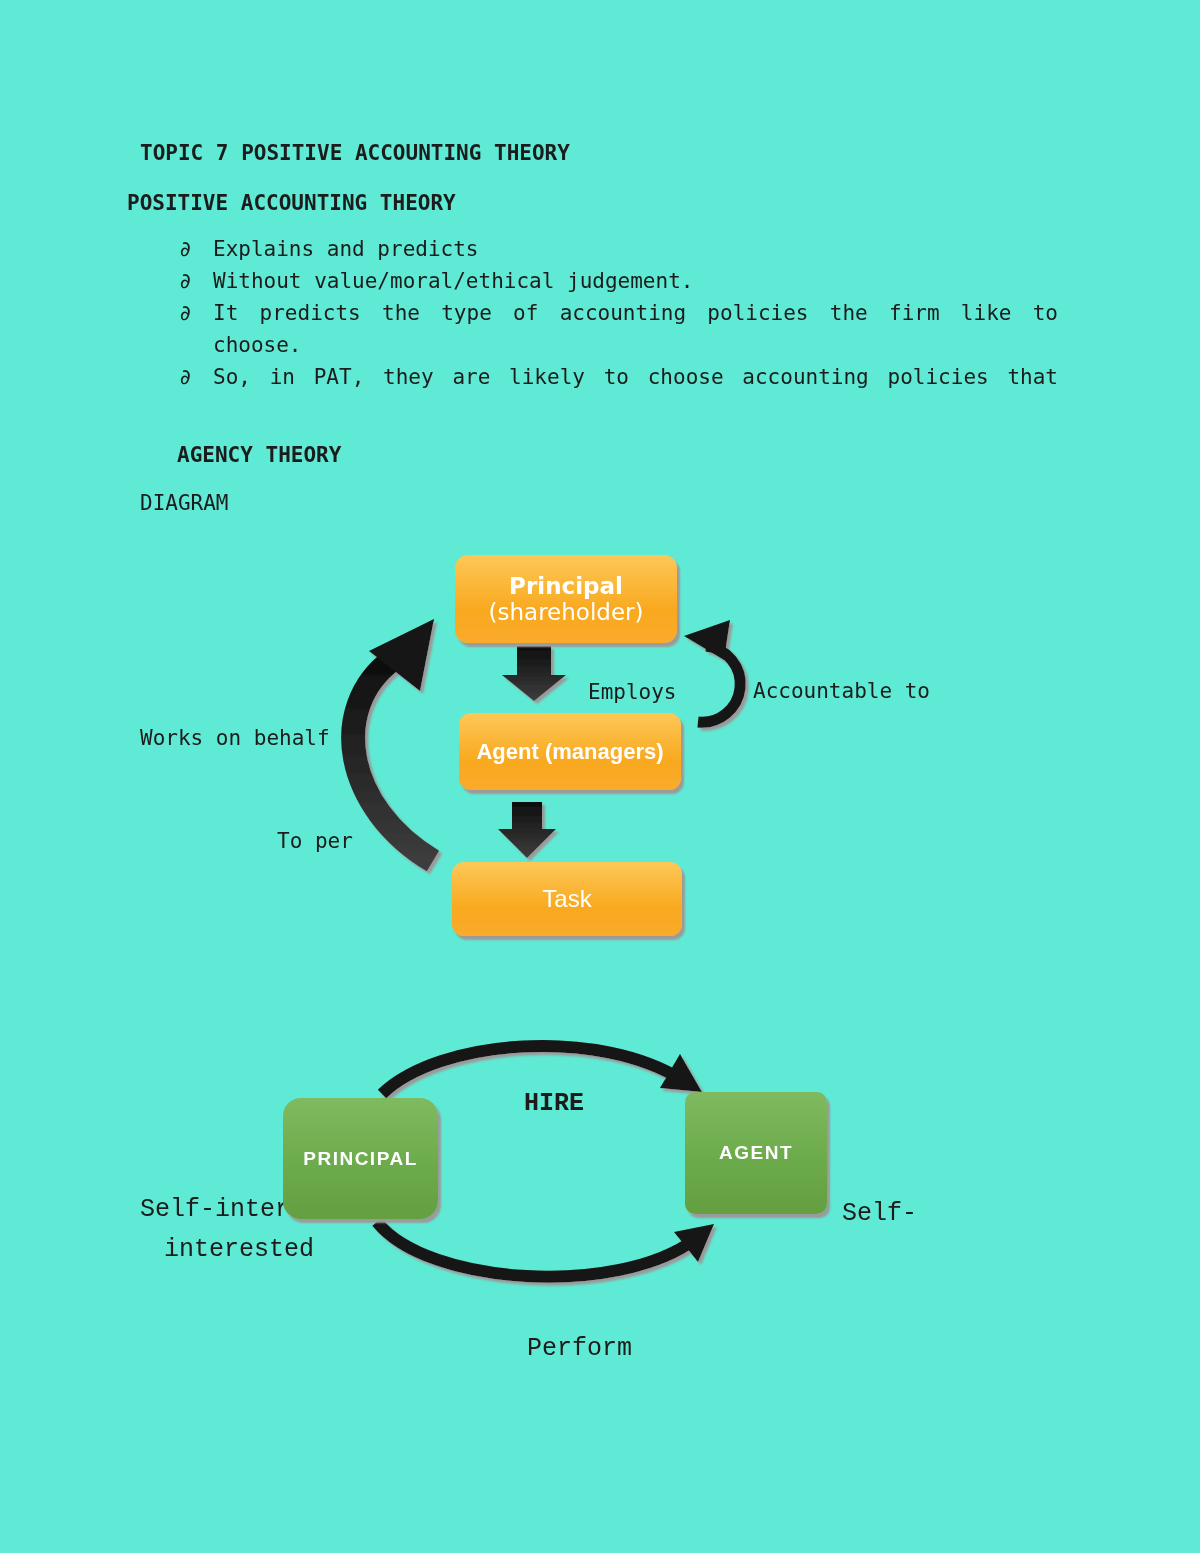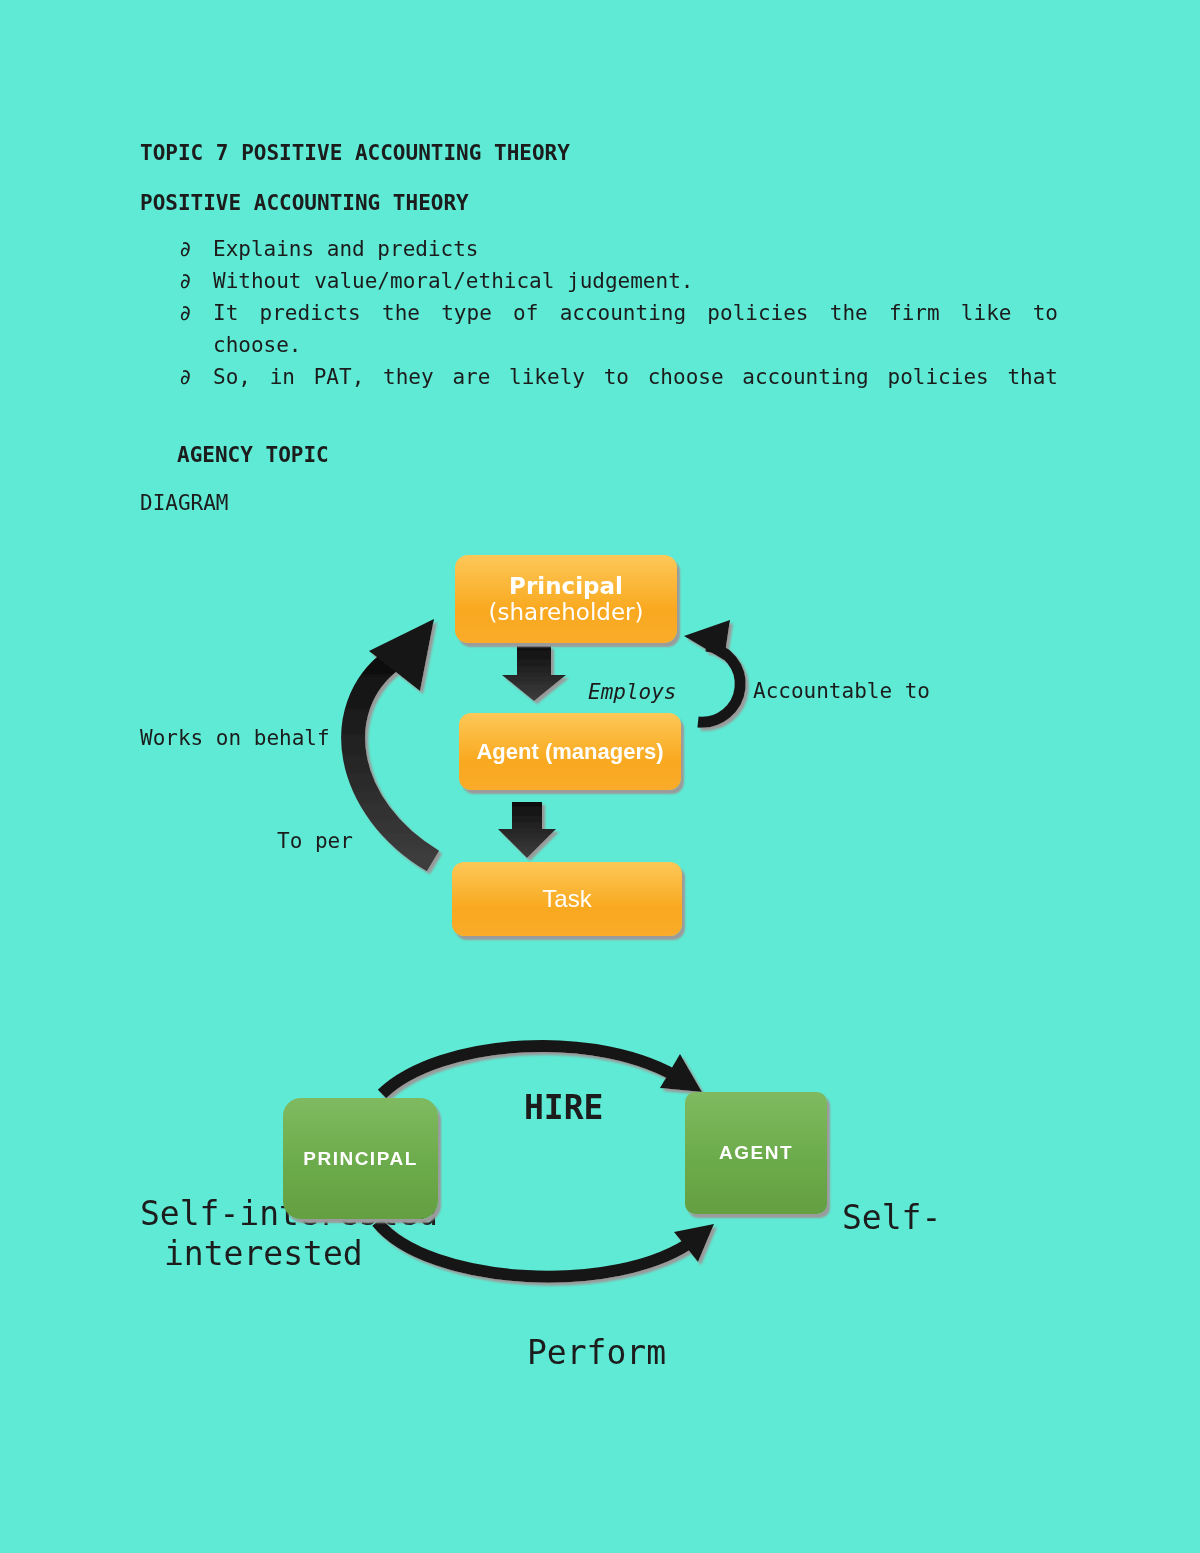--- a/index.html
+++ b/index.html
@@ -3,21 +3,21 @@
 <meta charset="utf-8">
 <style>
   html,body { margin:0; padding:0; background:#ffffff; }
   .page {
     position:relative; width:1200px; height:1553px; background:#5eead4;
     font-family:"DejaVu Sans Mono", monospace; color:#1c1c1c; overflow:hidden;
   }
   .t { position:absolute; font-size:21px; line-height:1.05; white-space:pre; z-index:1; }
   .bold { font-weight:bold; }
   .jline { white-space:normal; width:845px; text-align:justify; text-align-last:justify; }
-  .big { font-size:33px; }
+  .big { font-size:25px;font-family:Liberation Mono, monospace; }
 
   .svglayer { position:absolute; left:0; top:0; z-index:2; pointer-events:none; }
 
   .box {
     position:absolute; z-index:3; color:#ffffff;
     display:flex; flex-direction:column; align-items:center; justify-content:center;
   }
   .obox {
     border-radius:13px;
     background:linear-gradient(180deg,#fdc858 0%, #f9a91f 62%, #f9ab2a 100%);
@@ -35,39 +35,39 @@
   .obox .single { font-size:22px; font-weight:600; font-family:"Liberation Sans", sans-serif; }
   .obox .task { font-size:24px; font-family:"Liberation Sans", sans-serif; }
   .gbox .glabel { font-size:19px; }
 </style>
 </head>
 <body>
 
 <div class="page">
 
   <div class="t bold" style="left:140px; top:142px;">TOPIC 7 POSITIVE ACCOUNTING THEORY</div>
-  <div class="t bold" style="left:140px; top:192px;">POSITIVE ACCOUNTING THEORY</div>
+  <div class="t bold" style="left:127px; top:192px;">POSITIVE ACCOUNTING THEORY</div>
 
   <span class="t" style="left:179px; top:238px;">∂</span>
   <div class="t" style="left:213px; top:238px;">Explains and predicts</div>
 
   <span class="t" style="left:179px; top:270px;">∂</span>
   <div class="t" style="left:213px; top:270px;">Without value/moral/ethical judgement.</div>
 
   <span class="t" style="left:179px; top:302px;">∂</span>
   <div class="t jline" style="left:213px; top:302px;">It predicts the type of accounting policies the firm like to</div>
   <div class="t" style="left:213px; top:334px;">choose.</div>
 
   <span class="t" style="left:179px; top:366px;">∂</span>
   <div class="t jline" style="left:213px; top:366px;">So, in PAT, they are likely to choose accounting policies that</div>
 
-  <div class="t bold" style="left:177px; top:444px;">AGENCY TOPIC</div>
+  <div class="t bold" style="left:177px; top:444px;">AGENCY THEORY</div>
   <div class="t" style="left:140px; top:492px;">DIAGRAM</div>
 
-  <div class="t" style="left:588px; top:681px;font-style:italic;">Employs</div>
+  <div class="t" style="left:588px; top:681px;">Employs</div>
   <div class="t" style="left:753px; top:680px;">Accountable to</div>
   <div class="t" style="left:140px; top:727px;">Works on behalf of</div>
   <div class="t" style="left:277px; top:830px;">To per</div>
 
   <div class="t big bold" style="left:524px; top:1091px;">HIRE</div>
   <div class="t big" style="left:140px; top:1197px;">Self-interested</div>
   <div class="t big" style="left:140px; top:1237px;margin-left:24px;">interested</div>
   <div class="t big" style="left:842px; top:1201px;">Self-</div>
   <div class="t big" style="left:527px; top:1336px;">Perform</div>
 

